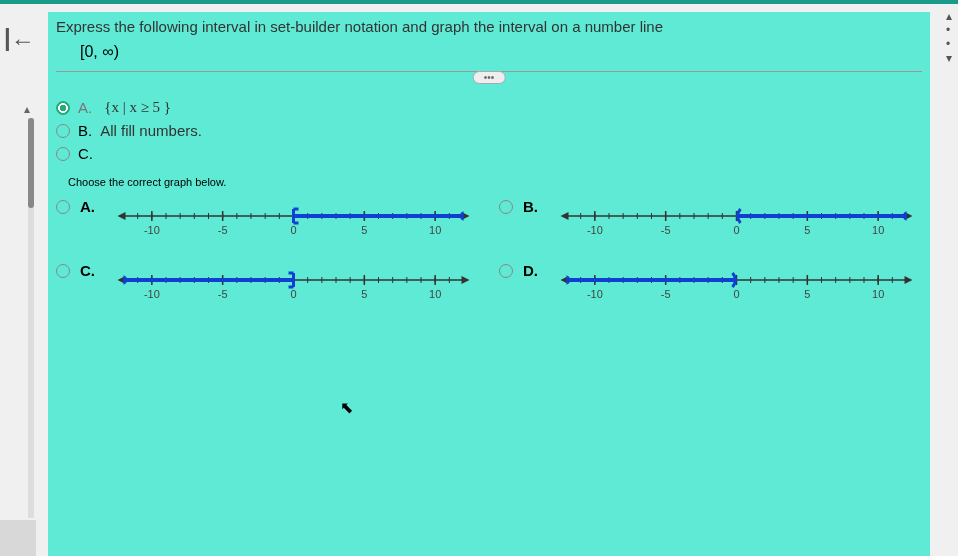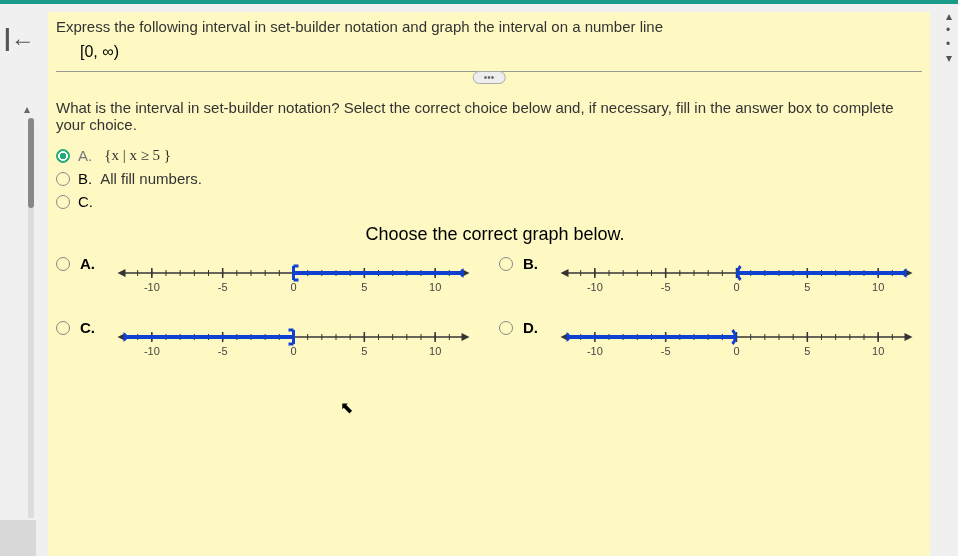--- a/index.html
+++ b/index.html
@@ -36,21 +36,21 @@
     gap: 2px;
     color: #555;
   }
   .right-controls span { font-size: 12px; line-height: 1; }
   .main {
     position: absolute;
     left: 48px;
     top: 12px;
     right: 28px;
     bottom: 0;
-    background: #fef9c3;
+    background: #5eead4;
     padding: 4px 8px 0 8px;
   }
   .prompt {
     color: #333;
     font-size: 15px;
     line-height: 1.4;
   }
   .interval {
     margin: 6px 0 10px 24px;
     font-size: 16px;
@@ -124,22 +124,21 @@
   }
   .radio.selected {
     background: radial-gradient(circle, #2a7 0 35%, #fff 40% 55%, #2a7 60% 100%);
     border-color: #2a7;
   }
   .choice-label { color: #333; }
   .choice-a .letter { color: #777; margin-right: 4px; }
   .setb { font-family: 'Times New Roman', serif; }
   .graph-prompt {
     margin: 14px 0 10px 12px;
-    font-size: 18px;
-    text-align: center;
+    font-size: 11px;
   }
   .graph-grid {
     display: grid;
     grid-template-columns: 1fr 1fr;
     gap: 18px 20px;
   }
   .graph-item {
     display: flex;
     gap: 10px;
     align-items: flex-start;
@@ -188,21 +187,20 @@
 
   <div class="prompt">Express the following interval in set-builder notation and graph the interval on a number line</div>
   <div class="interval">[0, ∞)</div>
 
   <div class="divider-row">
     <hr>
     <div class="pill">•••</div>
   </div>
 
   <div class="content">
-    <div class="question">What is the interval in set-builder notation? Select the correct choice below and, if necessary, fill in the answer box to complete your choice.</div>
 
     <div class="choice-row choice-a">
       <span class="radio selected"></span>
       <span class="letter">A.</span>
       <span class="choice-label setb">{x | x ≥ 5 }</span>
     </div>
 
     <div class="choice-row">
       <span class="radio"></span>
       <span class="letter">B.</span>

